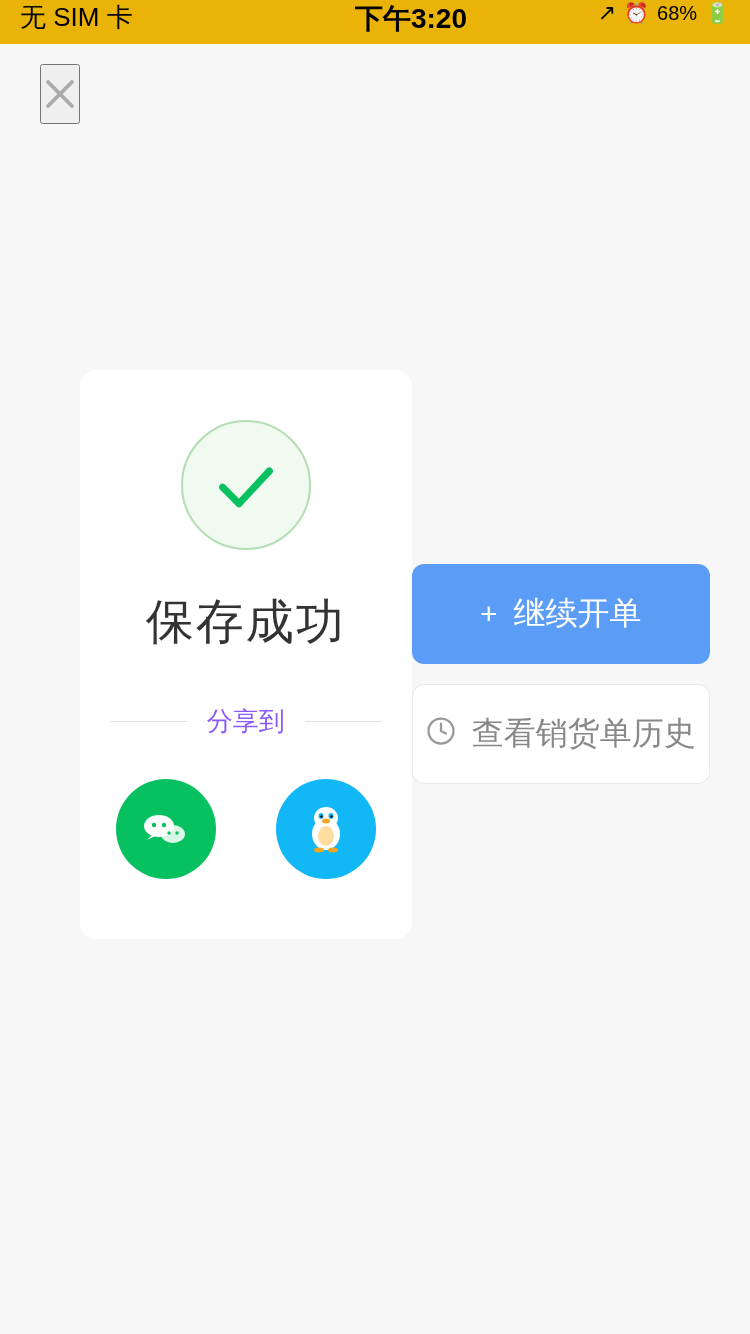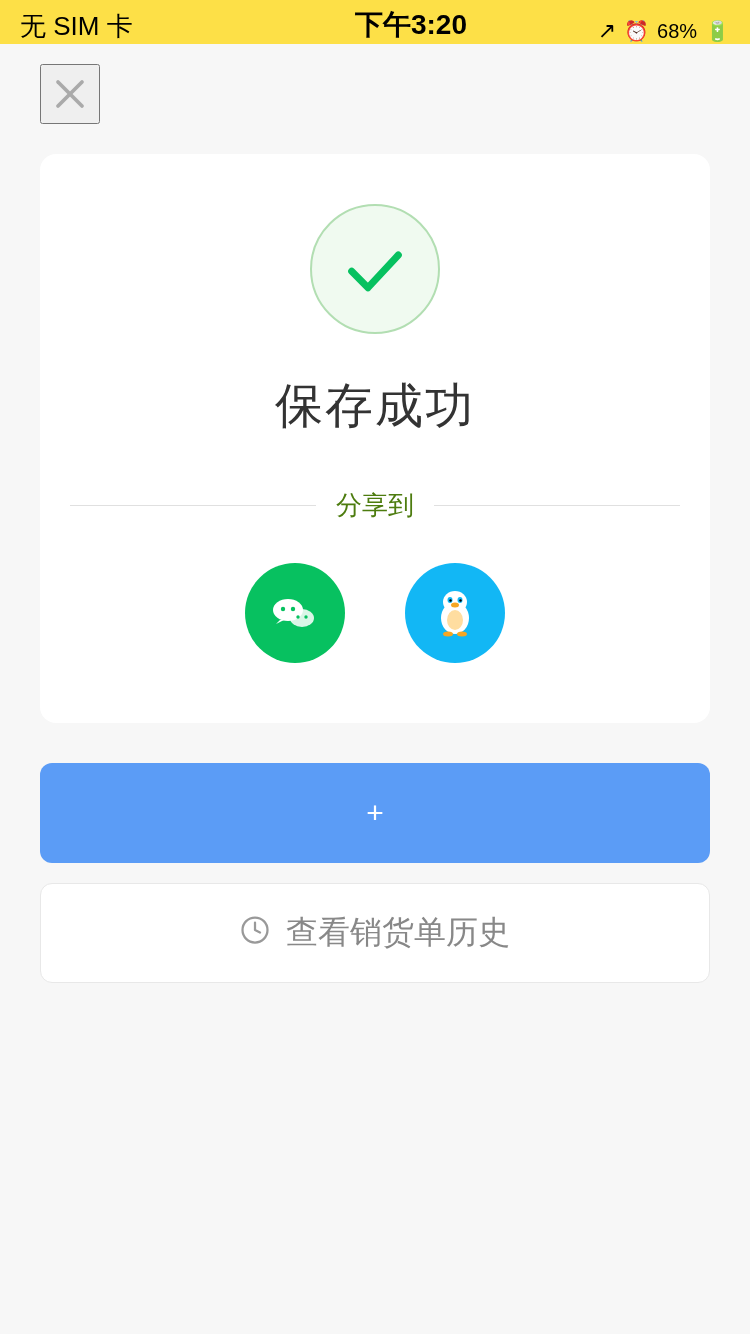--- a/index.html
+++ b/index.html
@@ -11,23 +11,23 @@
       background: #ffffff;
       font-family: -apple-system, "PingFang SC", "Helvetica Neue", Arial, sans-serif;
       display: flex;
       flex-direction: column;
     }
 
     
     .status-bar {
       width: 100%;
       height: 44px;
-      background: #fde047;
-      display: flex;
-      align-items: flex-end;
+      background: #eab308;
+      display: flex;
+      align-items: flex-start;
       justify-content: space-between;
       padding: 0 20px;
       flex-shrink: 0;
     }
 
     .status-left {
       display: flex;
       align-items: center;
       gap: 8px;
       font-size: 26px;
@@ -50,21 +50,21 @@
       align-items: center;
       gap: 8px;
       font-size: 24px;
       color: #000;
     }
 
     
     .main-content {
       flex: 1;
       display: flex;
-      flex-direction: column;
+      flex-direction: row;
       align-items: center;
       padding: 20px 40px 60px;
       background: #f7f7f7;
     }
 
     
     .close-button {
       align-self: flex-start;
       width: 60px;
       height: 60px;
@@ -129,21 +129,21 @@
     }
 
     .share-divider-line {
       flex: 1;
       height: 1px;
       background: #e0e0e0;
     }
 
     .share-divider-text {
       font-size: 26px;
-      color: #4d7c0f;
+      color: #8b5cf6;
       white-space: nowrap;
     }
 
     
     .share-icons-row {
       display: flex;
       align-items: center;
       justify-content: center;
       gap: 60px;
     }
@@ -295,20 +295,21 @@
       </div>
 
     </div>
 
   </div>
 
   <div class="action-buttons">
 
     <button class="btn btn-primary">
       <span class="btn-icon">+</span>
+      <span>继续开单</span>
     </button>
 
 
     <button class="btn btn-secondary">
       <span class="btn-icon">
         <svg width="30" height="30" viewBox="0 0 24 24" fill="none" stroke="#999" stroke-width="1.8" stroke-linecap="round" stroke-linejoin="round">
           <circle cx="12" cy="12" r="10"></circle>
           <polyline points="12,6 12,12 16,14"></polyline>
         </svg>
       </span>

